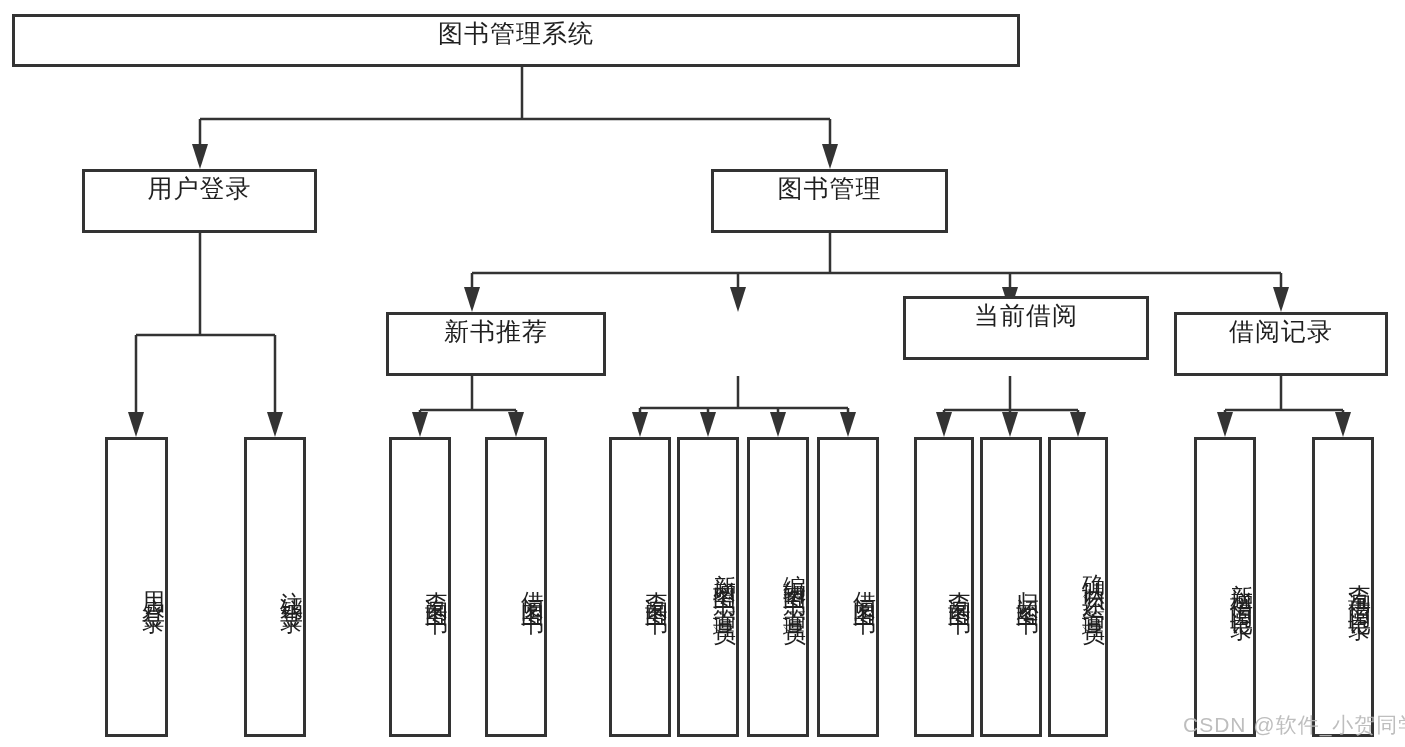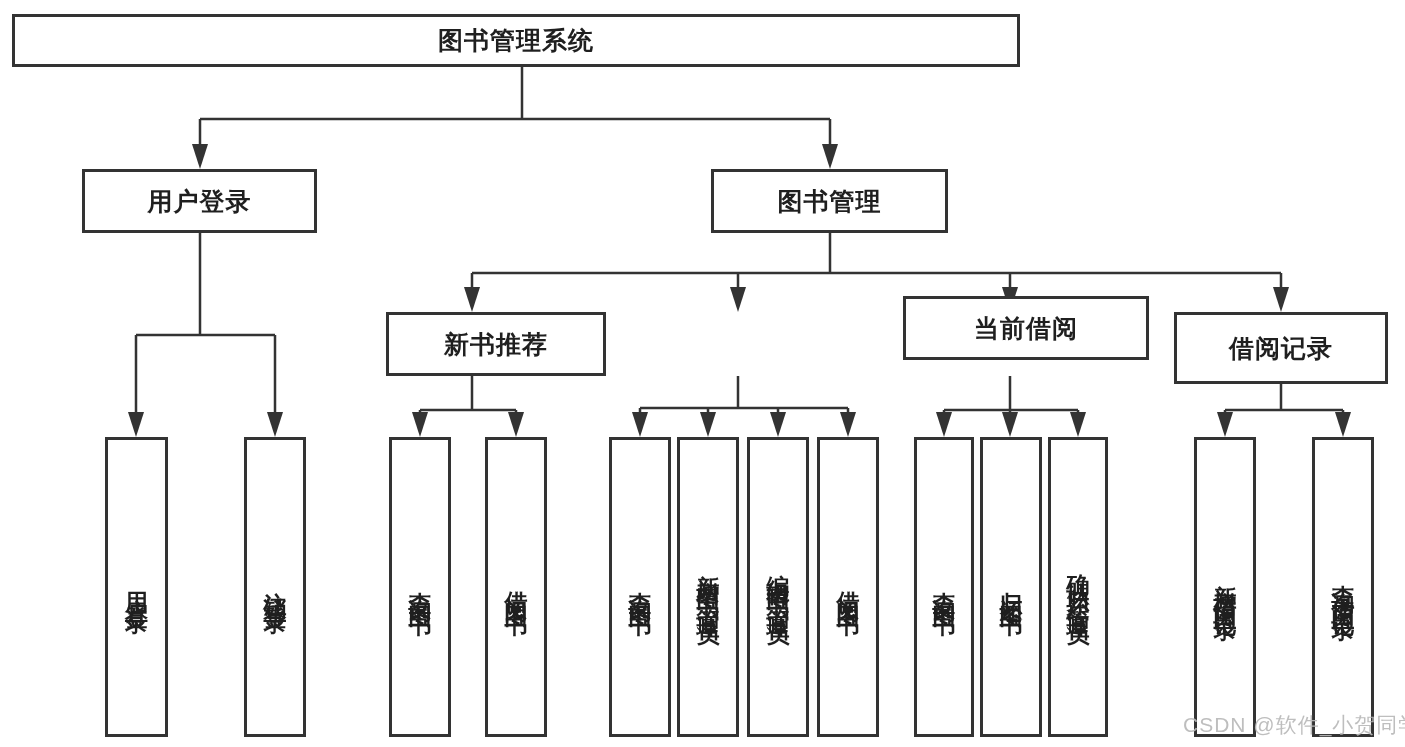--- a/index.html
+++ b/index.html
@@ -18,32 +18,31 @@
     overflow:hidden;
   }
   .connectors{position:absolute;left:0;top:0;pointer-events:none;}
   .connectors path{stroke:var(--line-color);stroke-width:2.5;fill:none;}
   .connectors polygon{fill:var(--line-color);stroke:none;}
   .node{
     position:absolute;
     box-sizing:border-box;
     border:3px solid var(--line-color);
     background:#fff;
-    display:flex;align-items:center;justify-content:center;
+    display:flex;justify-content:center;
     text-align:center;
-    font-weight:bold;
   }
   .hnode{font-size:25px;letter-spacing:1px;}
   .root{left:12px;top:14px;width:1008px;height:53px;}
   .l2a{left:82px;top:169px;width:235px;height:64px;}
   .l2b{left:711px;top:169px;width:237px;height:64px;}
   .l3a{left:362px;top:312px;width:220px;height:64px;margin-left:24px;}
   .l3b{left:631px;top:312px;width:214px;height:64px;}
   .l3c{left:903px;top:296px;width:246px;height:64px;}
-  .l3d{left:1174px;top:312px;width:214px;height:72px;}
+  .l3d{left:1174px;top:312px;width:214px;height:64px;}
   .vnode{
     top:437px;height:300px;width:62px;
     writing-mode:vertical-rl;
     text-orientation:mixed;
     font-size:23px;
     letter-spacing:7px;
     line-height:1;
   }
   .v1{left:105px;width:63px;}
   .v2{left:244px;}

